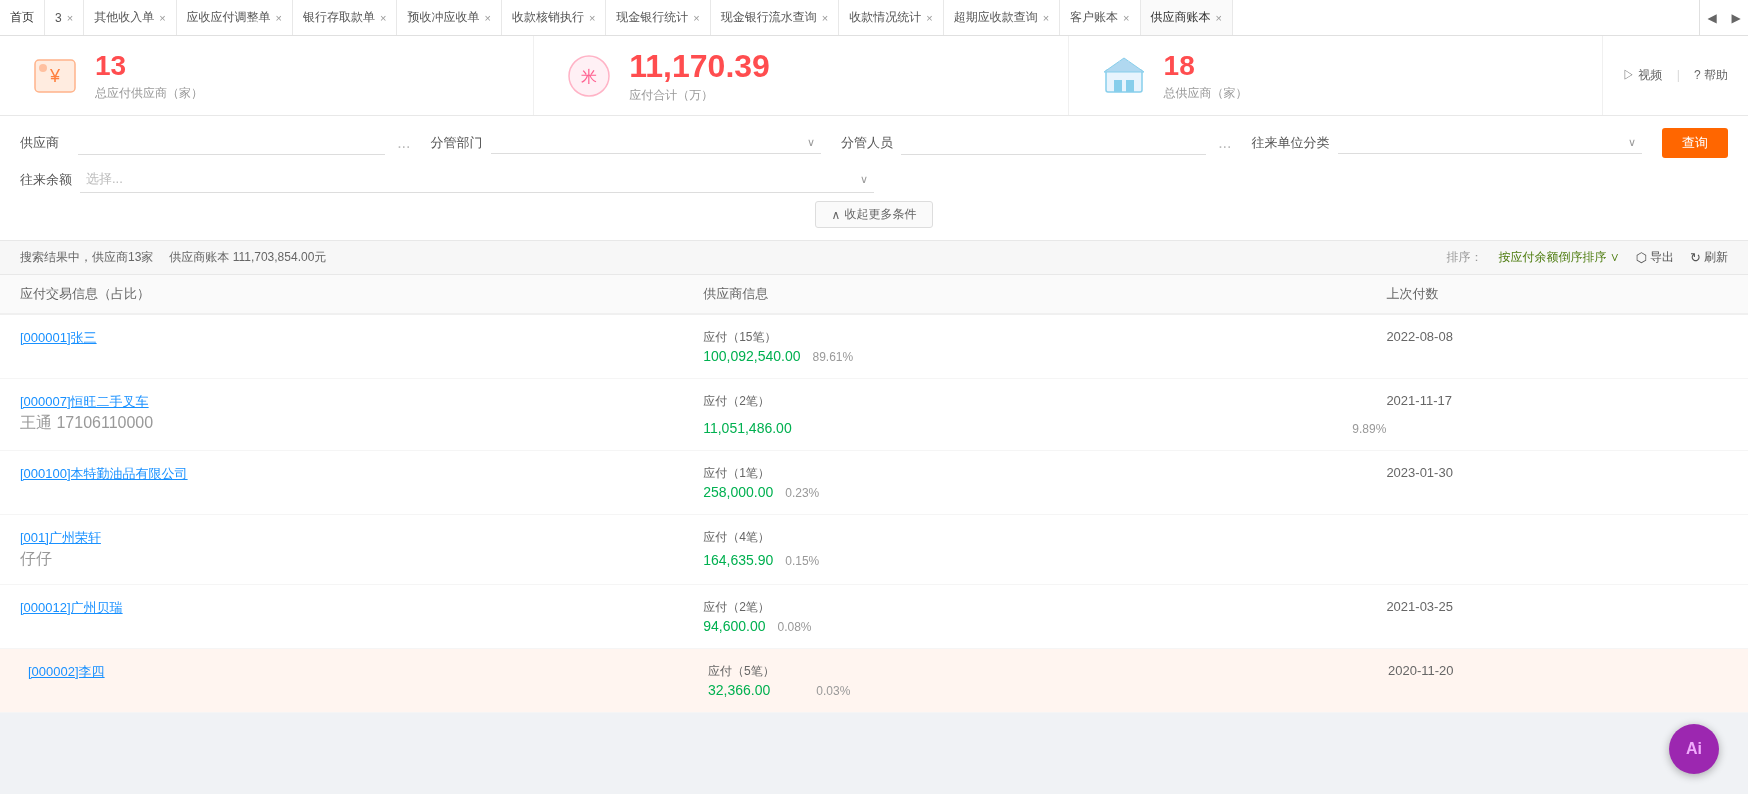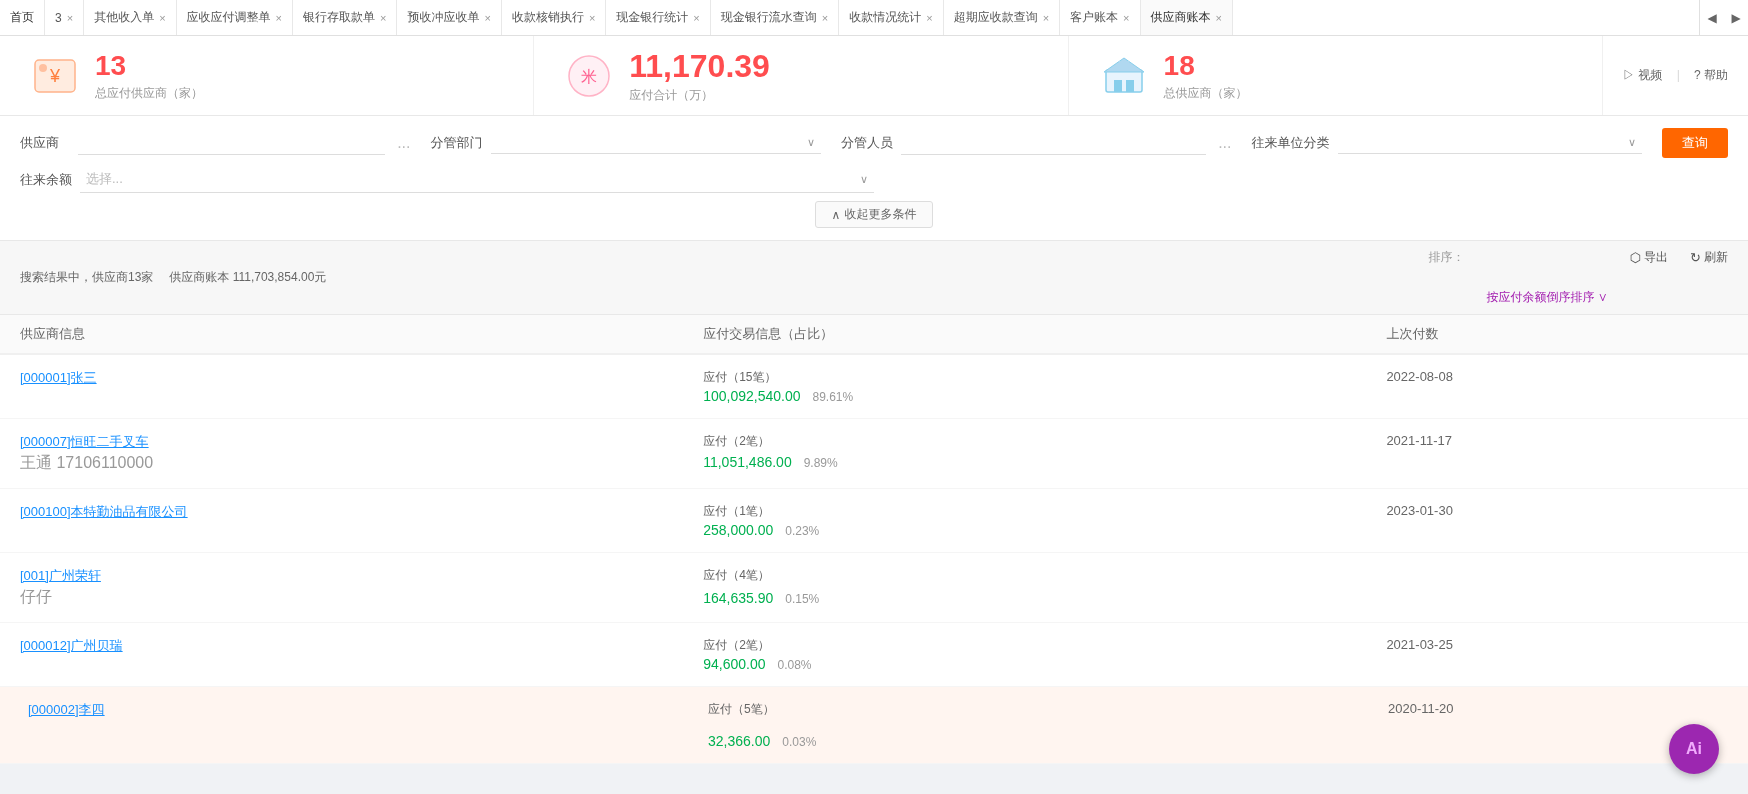--- a/index.html
+++ b/index.html
@@ -178,23 +178,23 @@
       display: flex;
       align-items: center;
       justify-content: space-between;
       padding: 8px 20px;
       background: #f7f7f7;
       border-bottom: 1px solid #e8e8e8;
       font-size: 12px;
       color: #666;
     }
     .result-bar-left { display: flex; gap: 16px; }
-    .result-bar-right { display: flex; align-items: flex-start; gap: 22px; }
+    .result-bar-right { display: flex; align-items: flex-end; gap: 16px; }
     .sort-label { color: #999; }
-    .sort-value { color: #a21caf; cursor: pointer; margin-top: 40px; }
+    .sort-value { color: #4d7c0f; cursor: pointer; }
     .action-btn {
       display: flex;
       align-items: center;
       gap: 3px;
       cursor: pointer;
       color: #555;
       font-size: 12px;
     }
     .action-icon { font-size: 13px; }
 
@@ -433,22 +433,22 @@
     </div>
     <div class="action-btn">
       <span class="action-icon">↻</span>
       <span>刷新</span>
     </div>
   </div>
 </div>
 
 <div class="table-container">
   <div class="table-header">
+    <div class="th">应付交易信息（占比）</div>
     <div class="th">供应商信息</div>
-    <div class="th">应付交易信息（占比）</div>
     <div class="th">上次付数</div>
   </div>
   <div class="main-content">
 
     <div class="table-row">
       <div>
         <div class="supplier-name">[000001]张三</div>
       </div>
       <div>
         <div class="tx-label">应付（15笔）</div>
@@ -462,21 +462,21 @@
       </div>
     </div>
 
     <div class="table-row">
       <div>
         <div class="supplier-name">[000007]恒旺二手叉车</div>
         <div class="supplier-sub">王通  17106110000</div>
       </div>
       <div>
         <div class="tx-label">应付（2笔）</div>
-        <div style="display:flex; align-items:baseline; margin-top:4px;">
+        <div style="display:flex; align-items:baseline; margin-top:10px;justify-content:space-between;">
           <span class="tx-amount">11,051,486.00</span>
           <span class="tx-percent">9.89%</span>
         </div>
       </div>
       <div>
         <span class="last-pay">2021-11-17</span>
       </div>
     </div>
 
     <div class="table-row">
@@ -527,21 +527,21 @@
         <span class="last-pay">2021-03-25</span>
       </div>
     </div>
 
     <div class="table-row highlighted">
       <div>
         <div class="supplier-name">[000002]李四</div>
       </div>
       <div>
         <div class="tx-label">应付（5笔）</div>
-        <div style="display:flex; align-items:baseline; margin-top:15px;">
+        <div style="display:flex; align-items:baseline; margin-top:2px;gap:34px;">
           <span class="tx-amount">32,366.00</span>
           <span class="tx-percent">0.03%</span>
         </div>
       </div>
       <div>
         <span class="last-pay">2020-11-20</span>
       </div>
     </div>
 
   </div>

